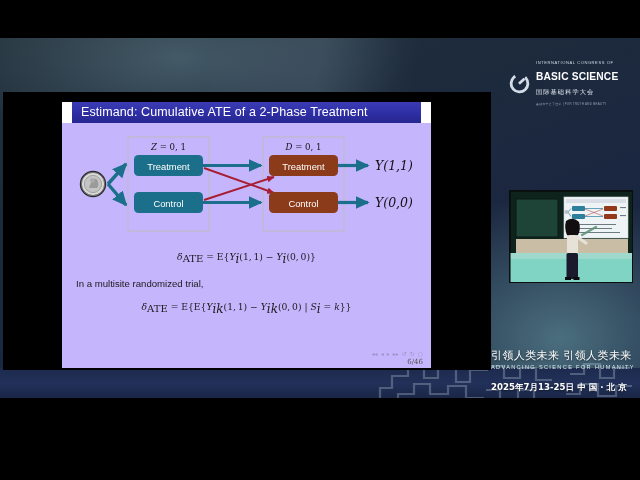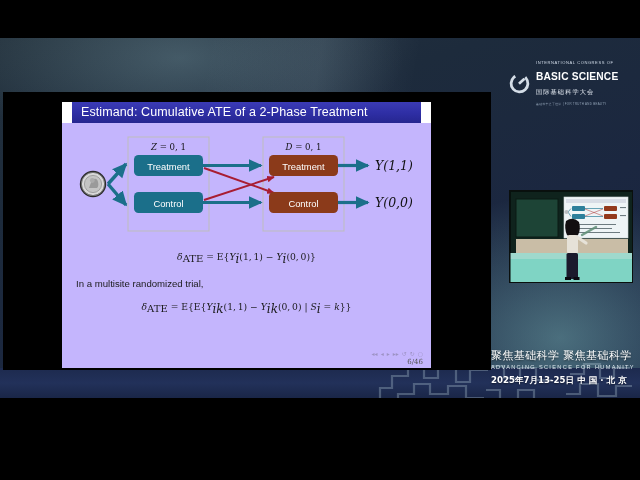--- a/index.html
+++ b/index.html
@@ -106,21 +106,21 @@
   .rf-cn {
     font-size: 11px; color: #ffffff; letter-spacing: 0.4px;
     font-family: "DejaVu Sans", sans-serif; white-space: nowrap;
     text-shadow: 0 1px 2px rgba(0,0,0,0.55);
   }
   .rf-en {
     font-size: 5.6px; color: #dfe9ef; letter-spacing: 1.35px; margin-top: 1px;
     font-family: "Liberation Sans", sans-serif; white-space: nowrap;
   }
   .rf-date-cn {
-    font-size: 8.6px; font-weight: bold; color: #ffffff; margin-top: 5px;
+    font-size: 8.6px; font-weight: bold; color: #ffffff; margin-top: 12px;
     font-family: "DejaVu Sans", sans-serif; white-space: nowrap;
     text-shadow: 0 1px 2px rgba(0,0,0,0.5);
   }
   .rf-date-en {
     font-size: 8.2px; font-weight: bold; color: #ffffff; margin-top: 1px;
     font-family: "Liberation Sans", sans-serif; white-space: nowrap;
     text-shadow: 0 1px 2px rgba(0,0,0,0.5);
   }
 </style>
 </head>
@@ -303,19 +303,19 @@
           <path d="M67 46 L76 52" stroke="#e6e2d8" stroke-width="3.2" stroke-linecap="round"></path>
         </g>
 
         <path d="M72 44 L86 36" stroke="#5f8f77" stroke-width="2.4" stroke-linecap="round" opacity="0.85"></path>
 
         <rect x="0" y="0" width="124" height="93" fill="none" stroke="#000" stroke-width="2" opacity="0.5"></rect>
       </svg>
     </div>
 
     <div class="rail-footer">
-      <div class="rf-cn">聚焦基础科学 聚焦基础科学</div>
+      <div class="rf-cn">引领人类未来 引领人类未来</div>
       <div class="rf-en">ADVANCING SCIENCE FOR HUMANITY</div>
       <div class="rf-date-cn">2025年7月13-25日 中 国 · 北 京</div>
     </div>
   </div>
 
 </div>
 
 </body></html>

